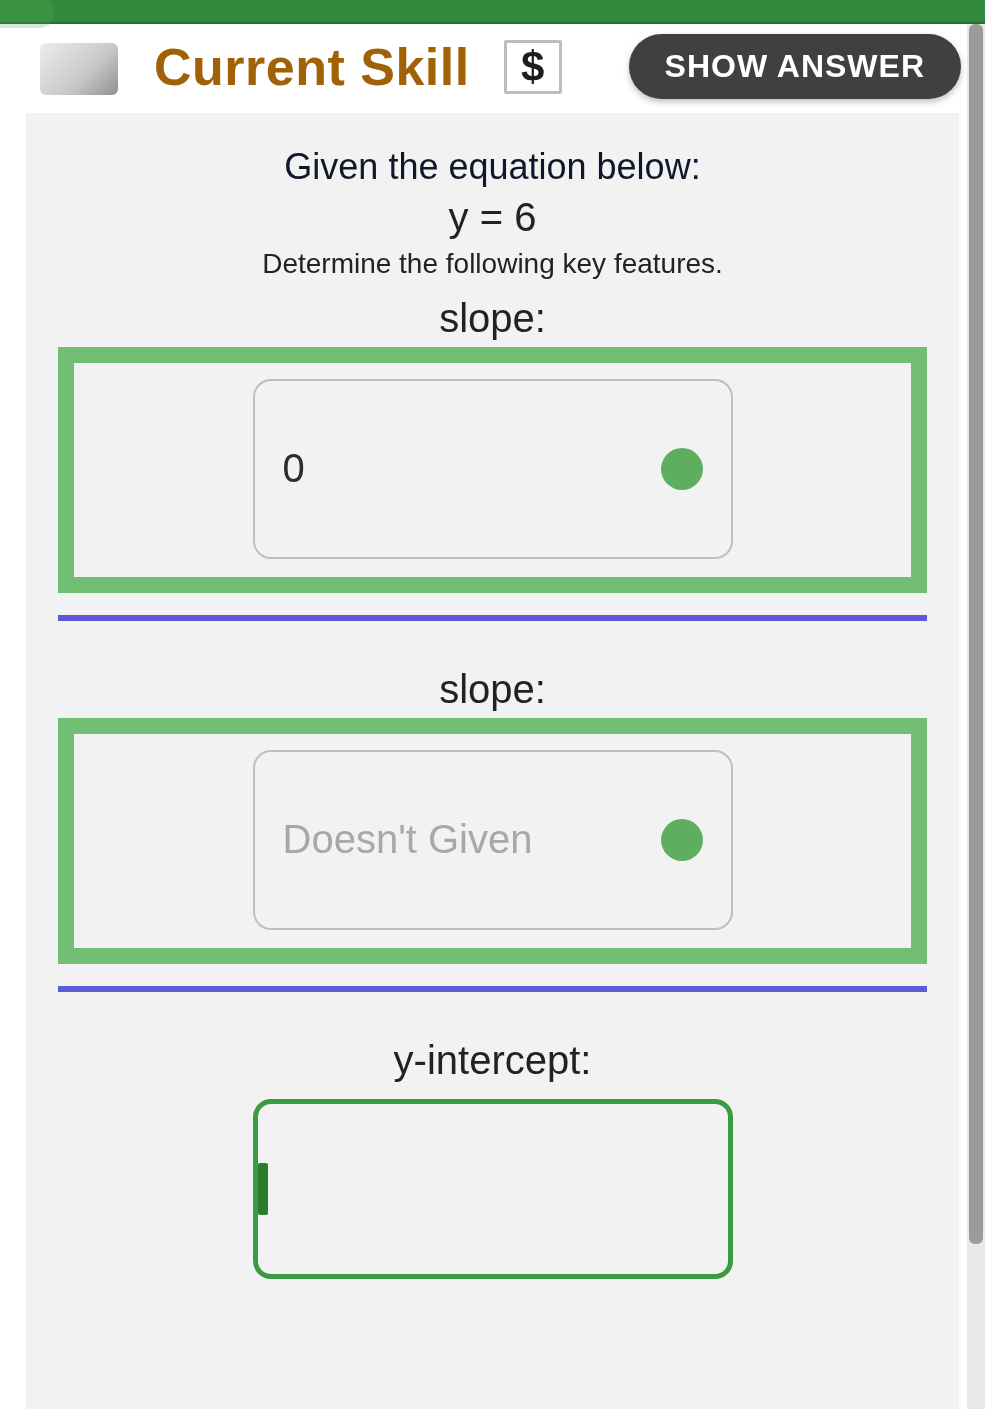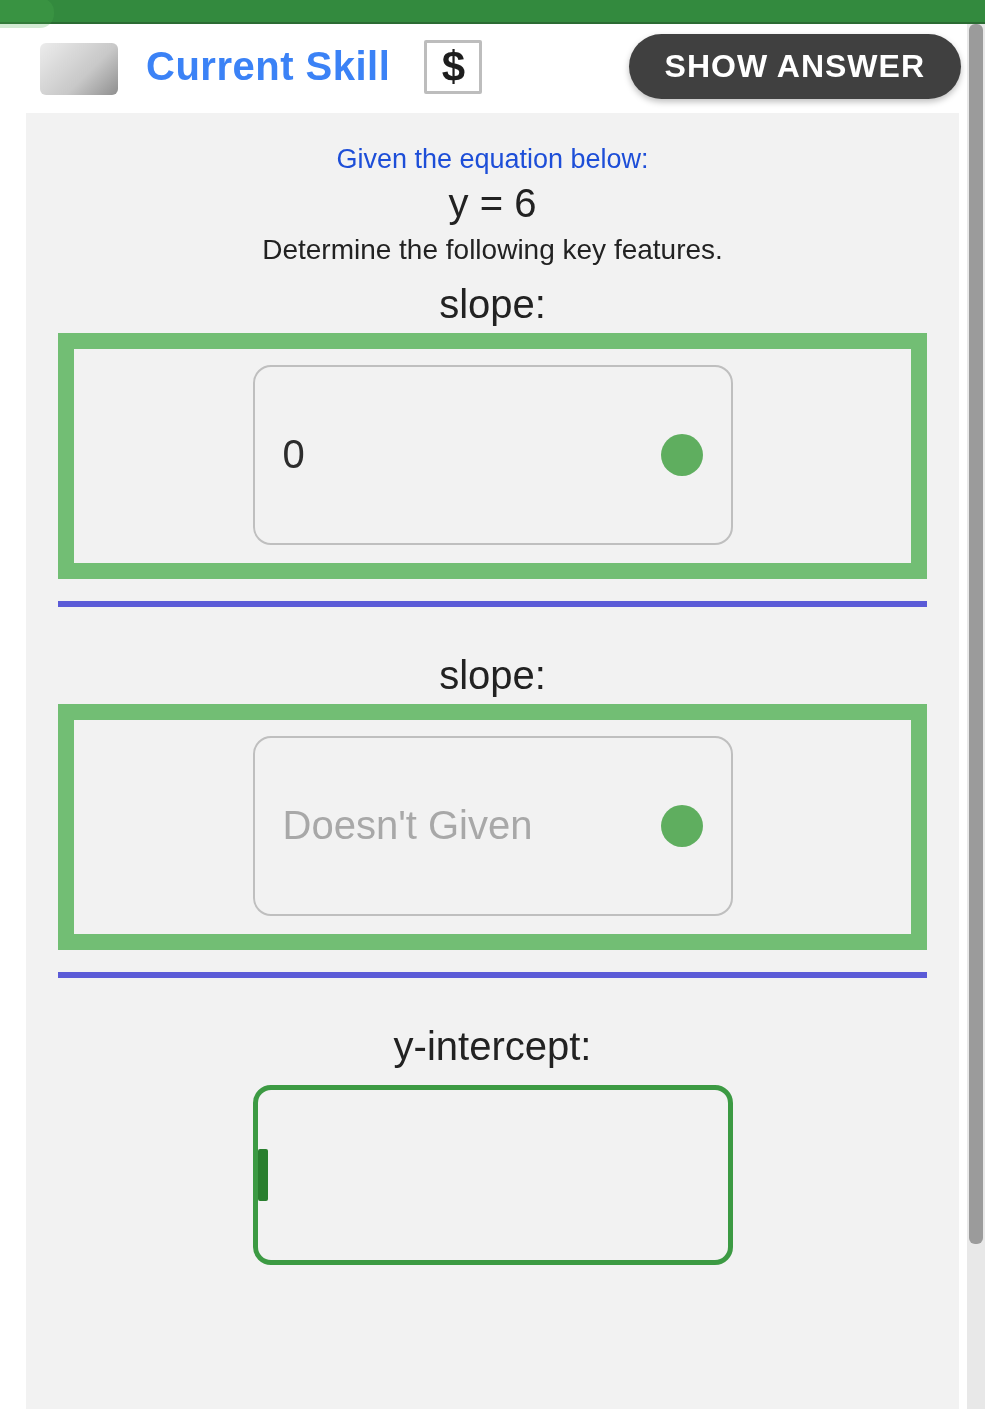--- a/index.html
+++ b/index.html
@@ -5,27 +5,27 @@
     * { box-sizing: border-box; margin: 0; padding: 0; }
     html, body { width: 985px; height: 1409px; font-family: Arial, Helvetica, sans-serif; background: #fff; overflow: hidden; }
     
     .topbar { height: 24px; background: #338a3e; width: 100%; border-bottom: 2px solid #2b6b33; position: relative; }
     .topbar-corner { position: absolute; left: 0; top: -2px; width: 54px; height: 30px; background: #4caf50; border-top-right-radius: 14px; border-bottom-right-radius: 14px; opacity: 0.25; }
 
     
     .header { display: flex; align-items: center; justify-content: space-between; padding: 10px 24px 14px 40px; background: #fff; }
     .header-left { display: flex; align-items: center; gap: 28px; }
     .thumb { width: 78px; height: 52px; border-radius: 6px; background: linear-gradient(135deg,#ececec 0%,#c8c8c8 60%,#8f8f8f 100%); margin-top: 4px; filter: blur(0.3px); }
-    .current-skill { font-size: 40px; font-weight: bold; color: #3b82f6; letter-spacing: 0.5px; }
+    .current-skill { font-size: 52px; font-weight: bold; color: #a16207; letter-spacing: 0.5px; margin-left: 8px; }
     .dollar-box { width: 58px; height: 54px; border: 3px solid #bdbdbd; display: flex; align-items: center; justify-content: center; font-size: 42px; font-weight: bold; color: #1d1d1d; border-radius: 2px; margin-left: 6px; }
     .show-answer { background: #404040; color: #fff; font-size: 32px; font-weight: bold; letter-spacing: 1px; padding: 14px 36px; border-radius: 999px; box-shadow: 0 3px 6px rgba(0,0,0,0.25); border: none; cursor: pointer; }
 
     
     .content { background: #f2f2f2; margin: 0 26px; padding: 24px 0 40px 0; min-height: 1300px; }
-    .prompt { text-align: center; font-size: 27px; color: #1d4ed8; line-height: 1.55; padding: 2px 40px 0 40px; }
+    .prompt { text-align: center; font-size: 36px; color: #0f172a; line-height: 1.55; padding: 2px 40px 0 40px; }
     .equation { text-align: center; font-size: 40px; color: #222; }
     .instruction { text-align: center; font-size: 28px; color: #222; margin-top: 8px; }
 
     .field-label { text-align: center; font-size: 40px; color: #222; margin-top: 16px; }
 
     
     .answer-frame { border: 16px solid #72be74; margin: 6px 32px 0 32px; padding: 16px 0 18px 0; display: flex; justify-content: center; }
     .inner-input { position: relative; width: 480px; height: 180px; border: 2px solid #bfbfbf; border-radius: 18px; display: flex; align-items: center; padding: 0 28px; }
     .inner-input .valtext { font-size: 40px; color: #2d2d2d; }
     .inner-input .ph { color: #a8a8a8; }

